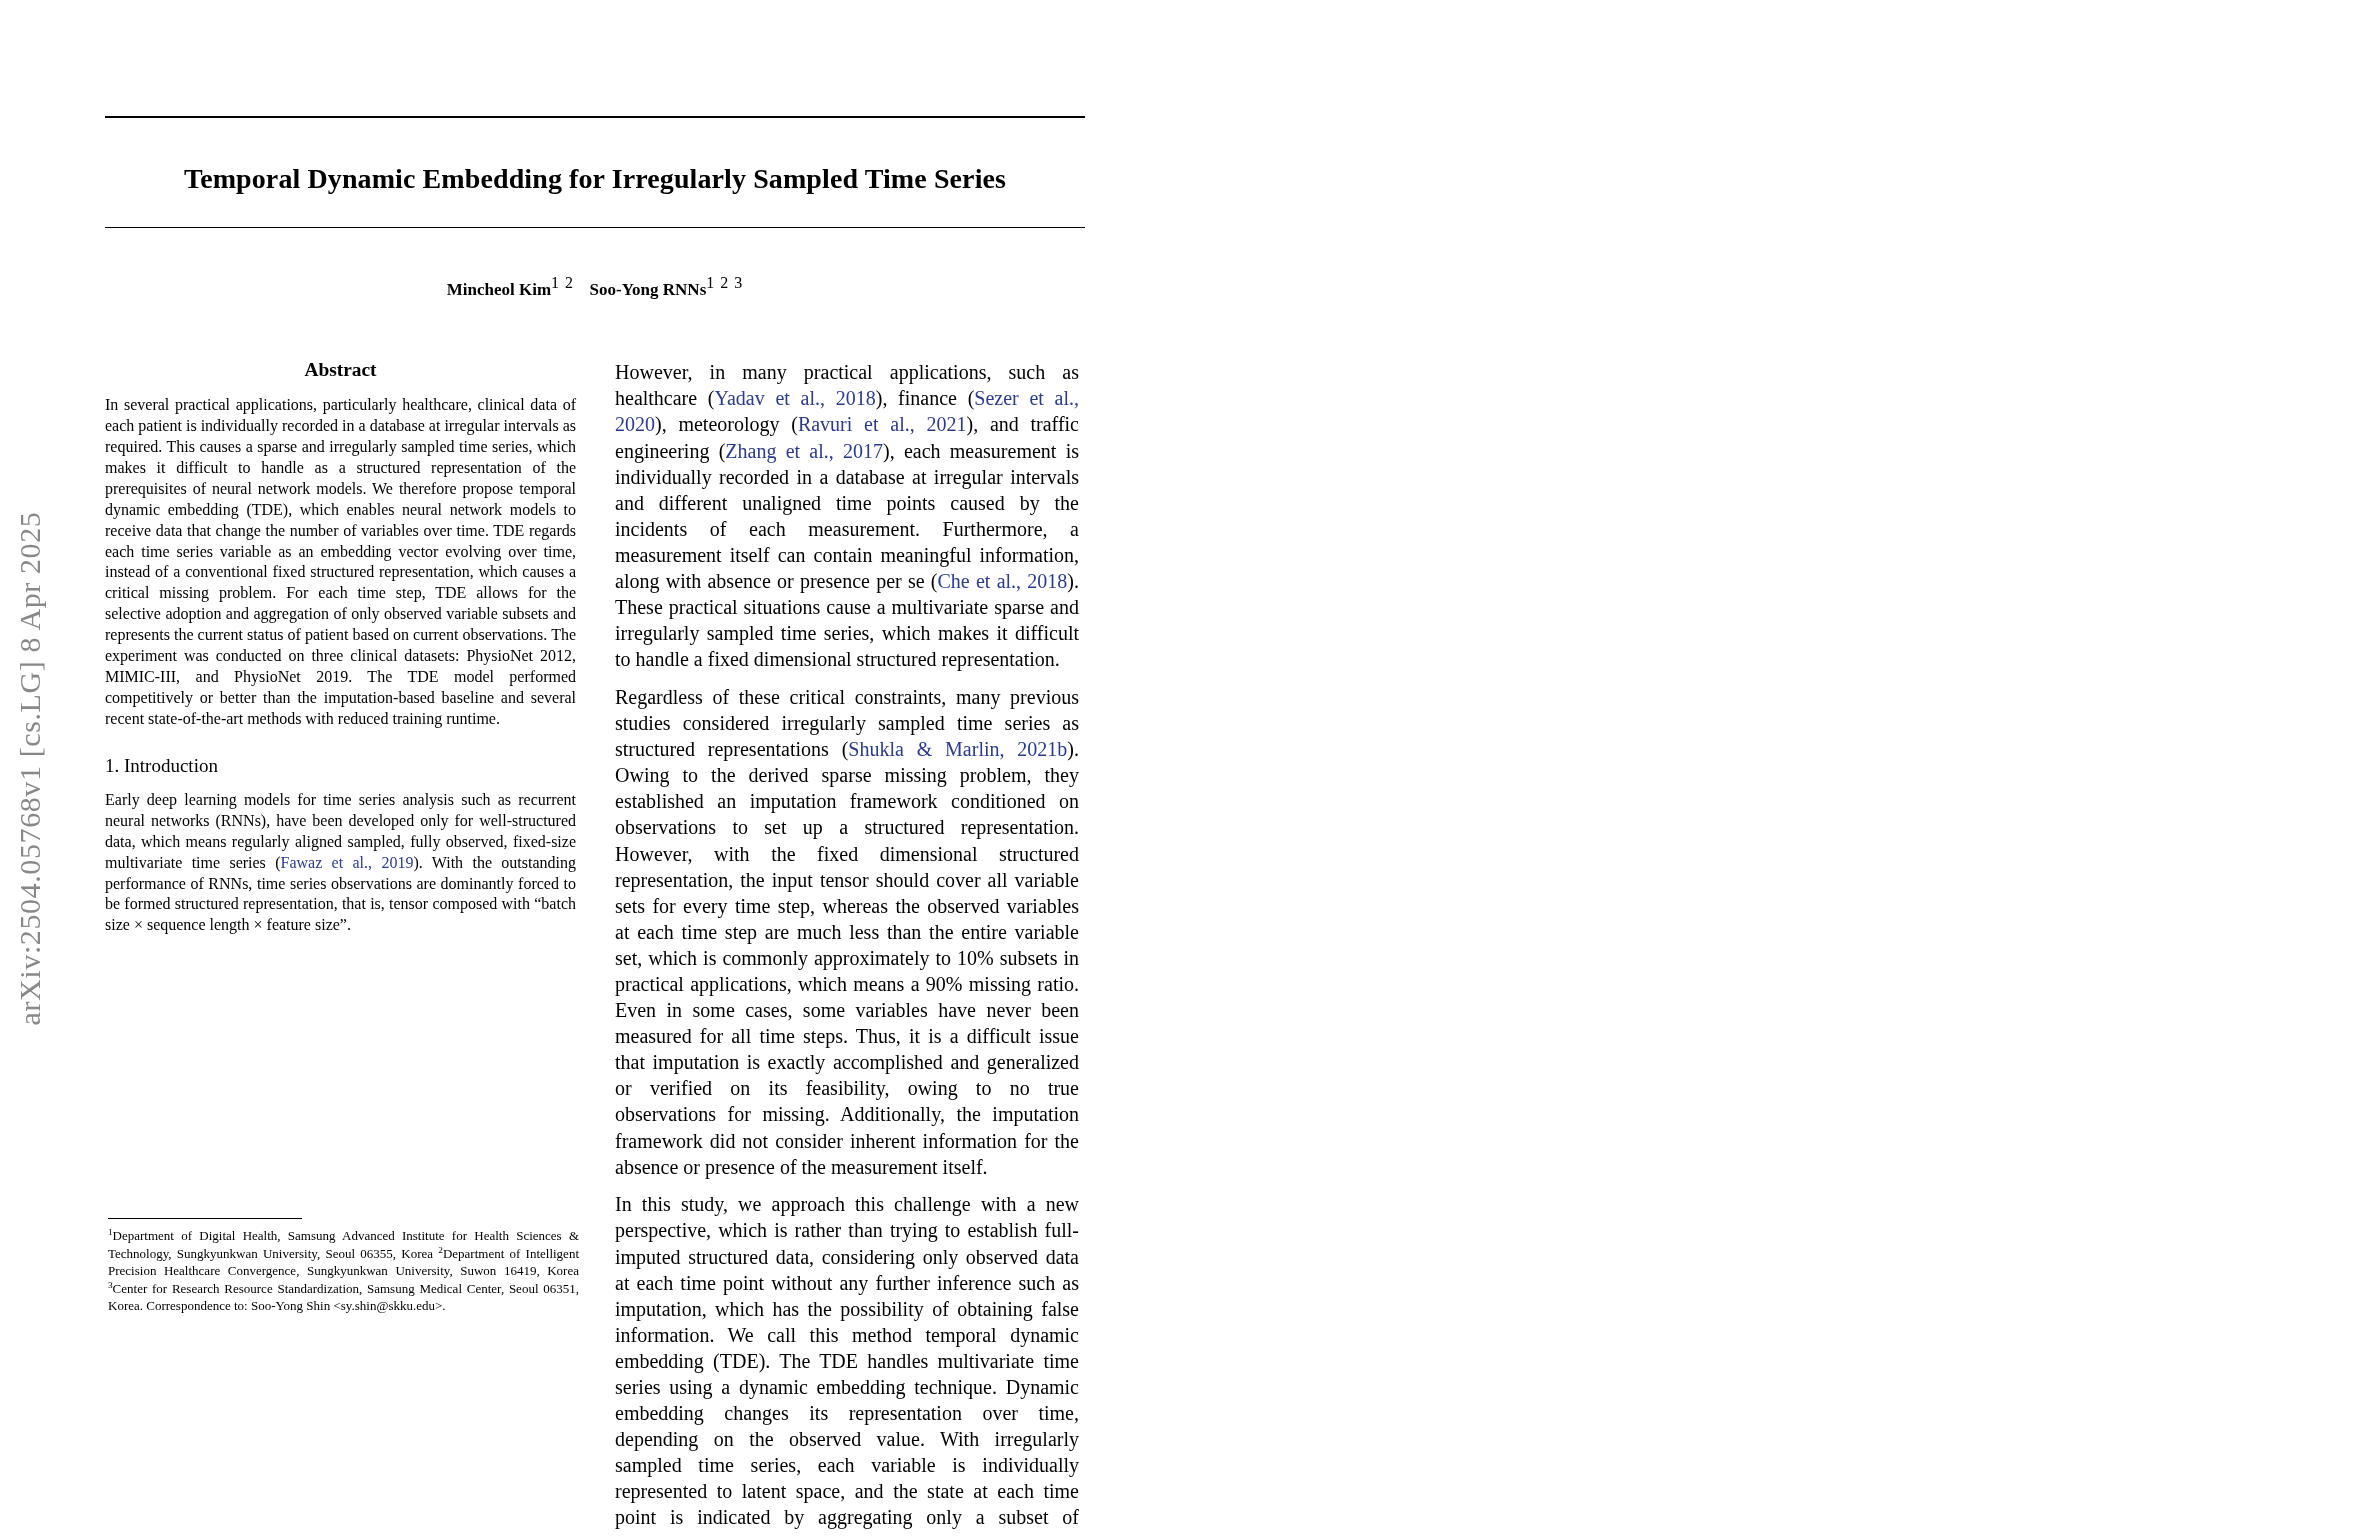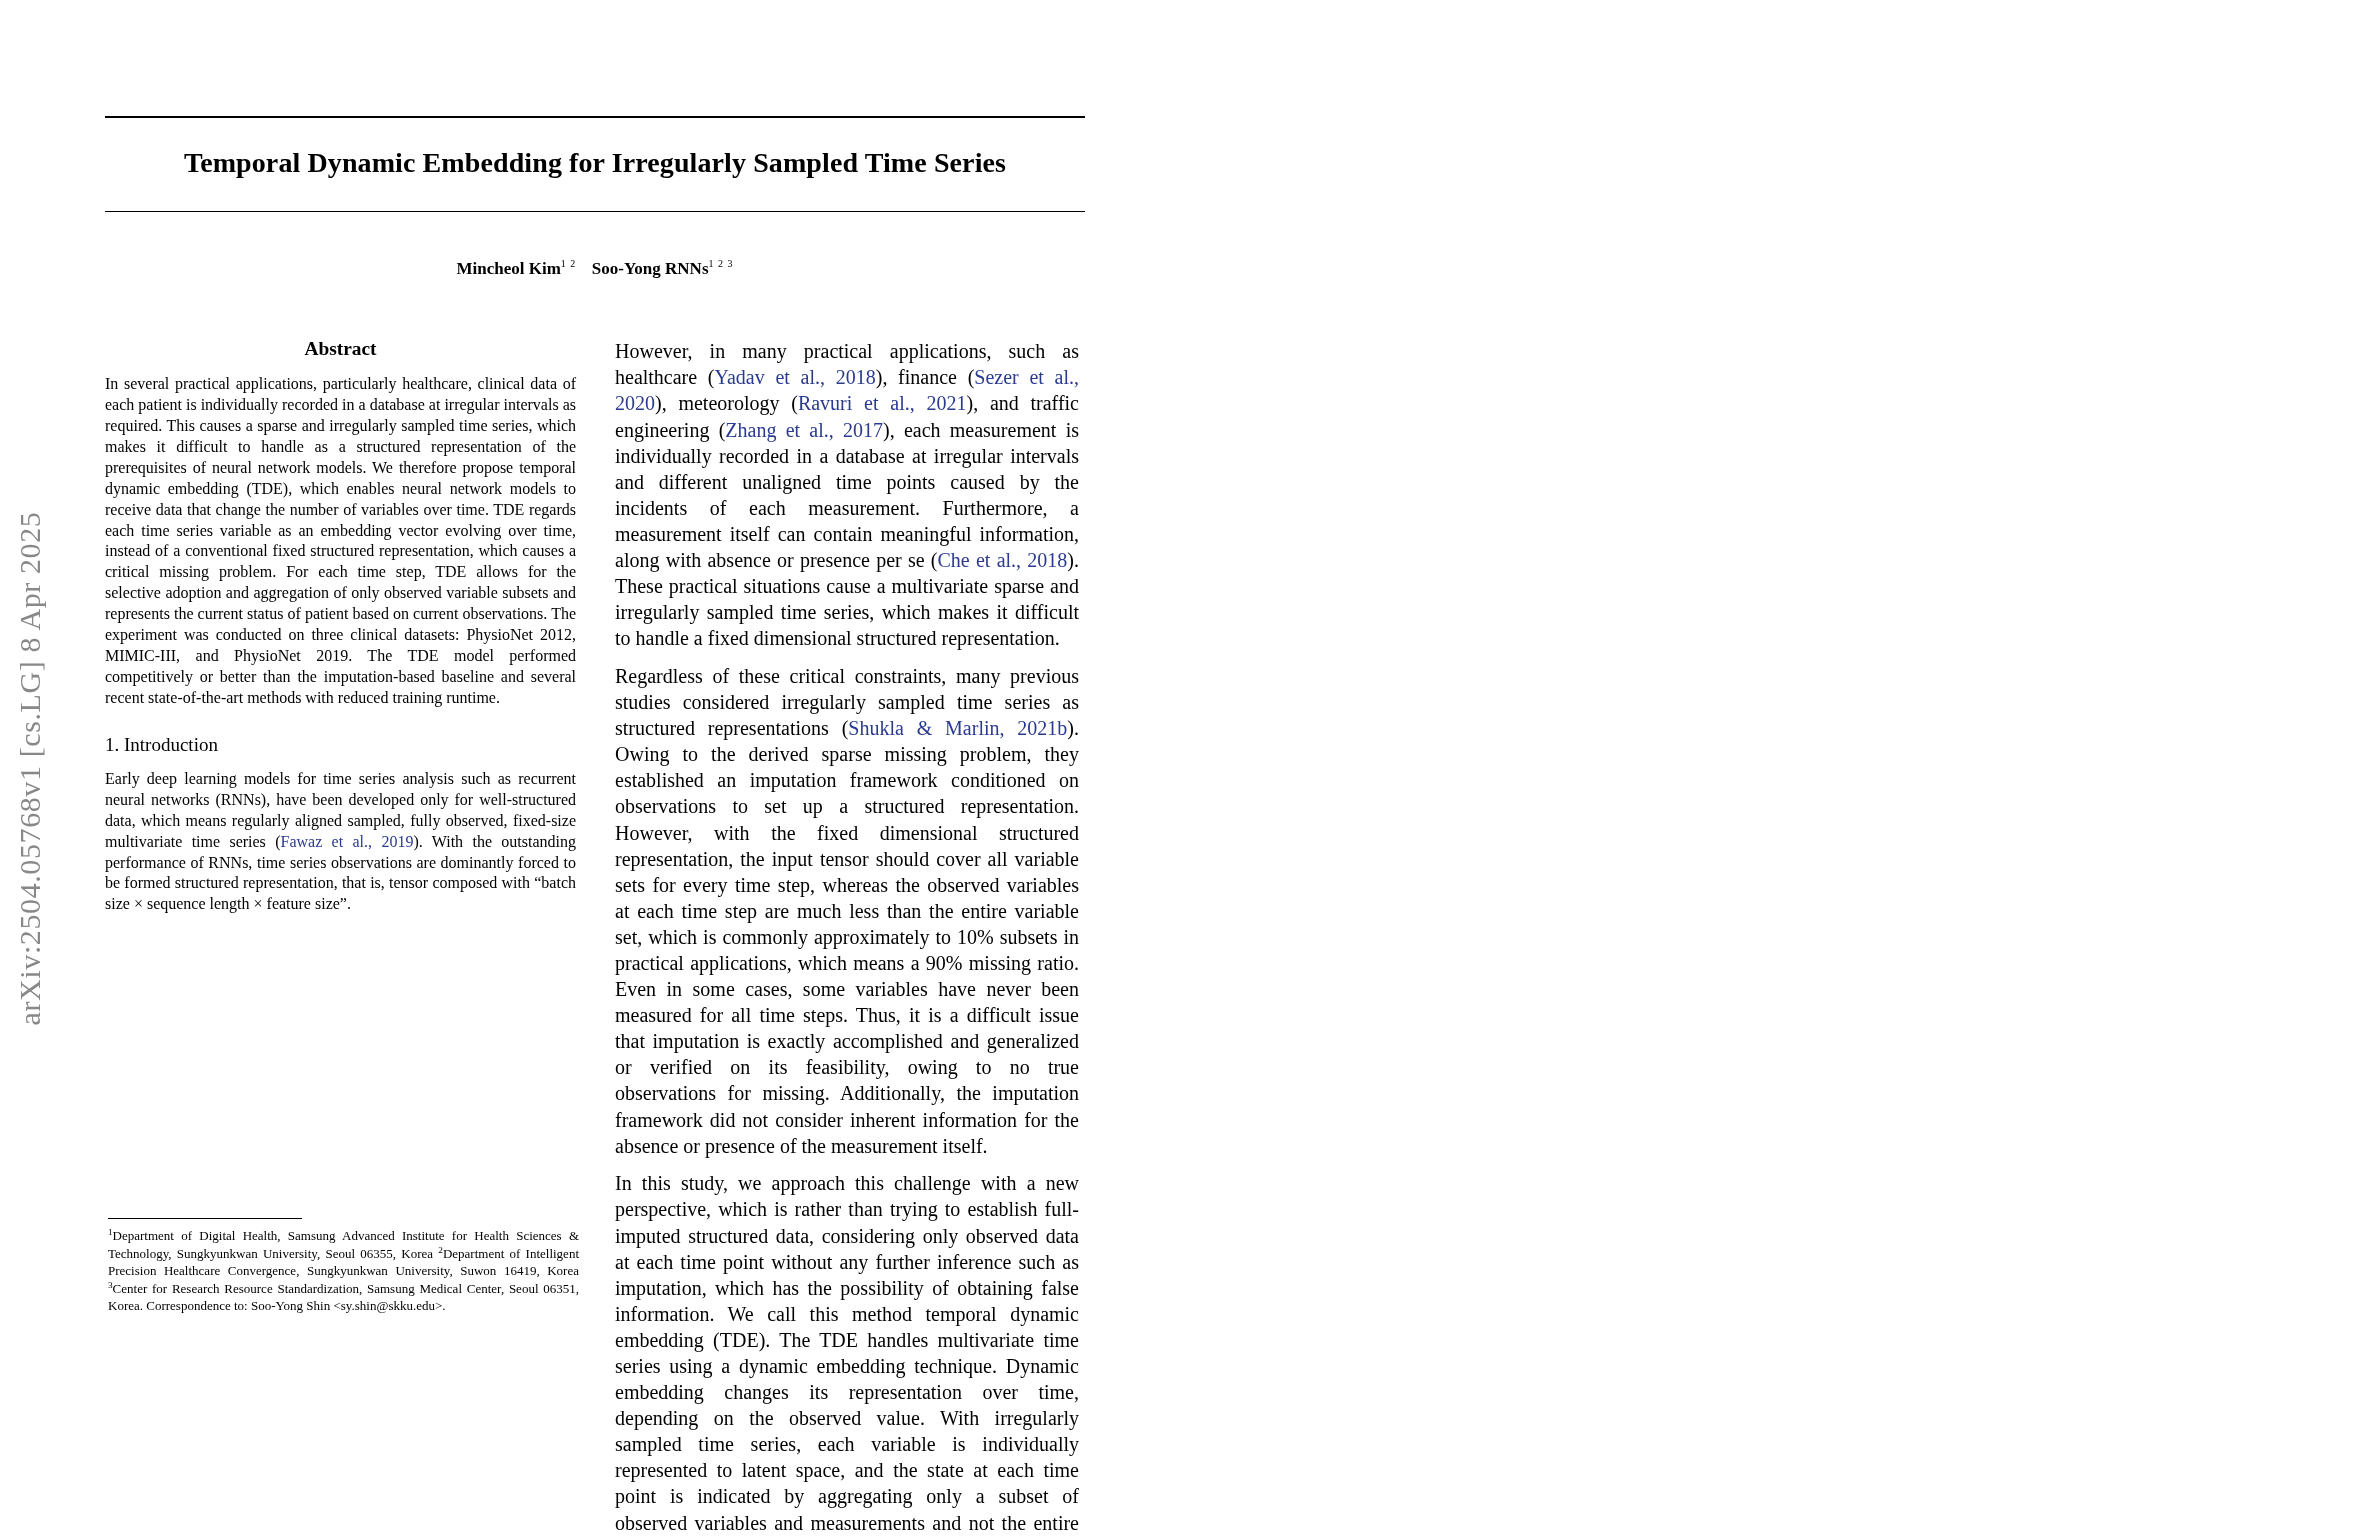--- a/index.html
+++ b/index.html
@@ -42,30 +42,30 @@
   
   .rule-thick { border-top: 2.9px solid #000; width: 100%; }
   .rule-thin  { border-top: 1.9px solid #000; width: 100%; }
 
   .title-block { padding-top: 0; }
   .paper-title {
     font-size: 28px;
     font-weight: bold;
     text-align: center;
     letter-spacing: 0.1px;
-    padding: 28px 0 31px 0;
+    padding: 44px 0 31px 0;
     line-height: 1.2;
   }
   .authors {
     text-align: center;
     font-size: 17px;
     font-weight: bold;
     padding: 47px 0 0 0;
   }
-  .authors sup { font-weight: normal; font-size: 10px; vertical-align: super; letter-spacing: 1px;}
+  .authors sup { font-weight: normal; font-size: 16px; vertical-align: super; letter-spacing: 1px;}
   .author-sep { display:inline-block; width: 15.5px; }
 
   
   .cols {
     display: flex;
     gap: 39px;
     margin-top: 59px;
   }
   .col { width: 471px; }
   .col-r { width: 464px; }

